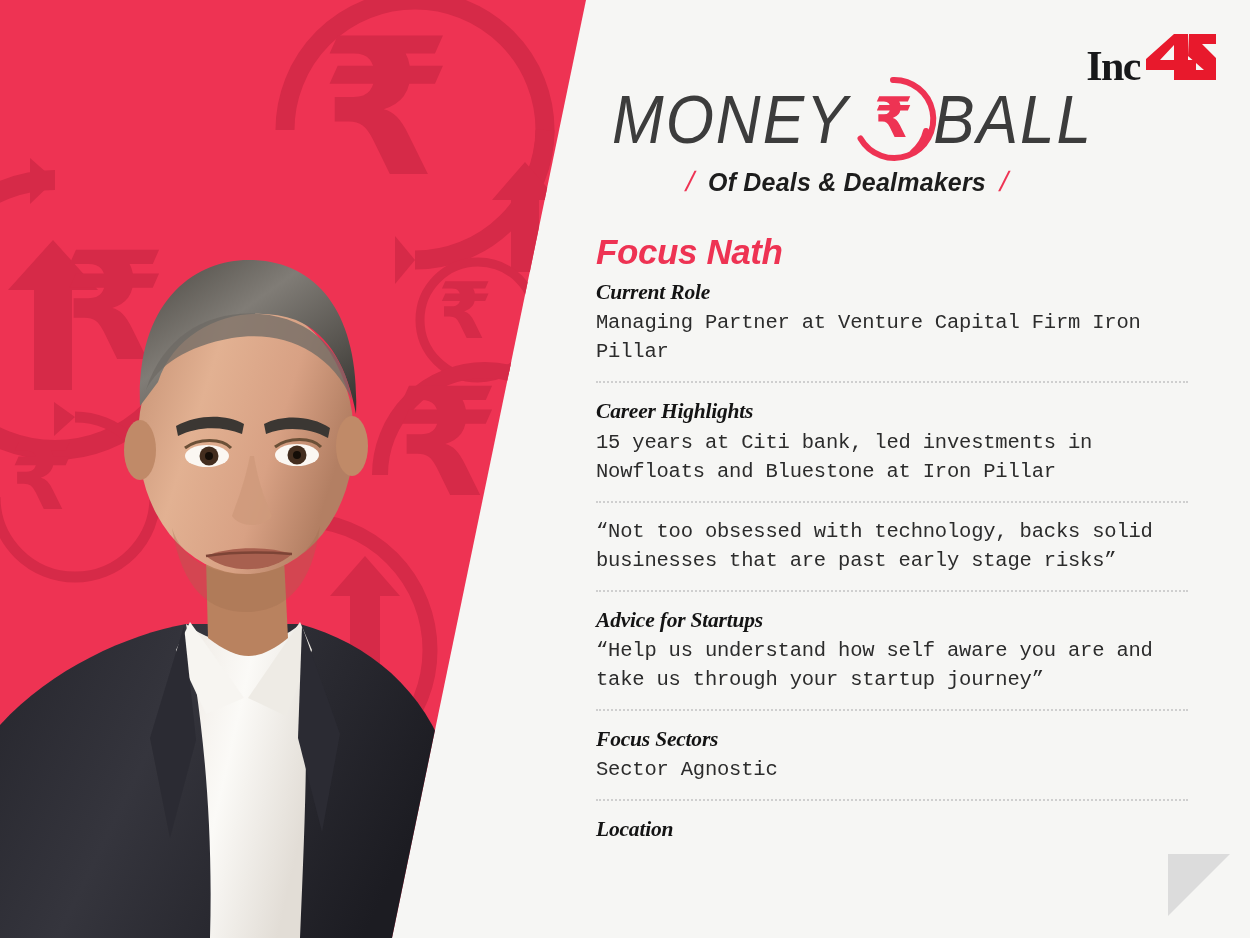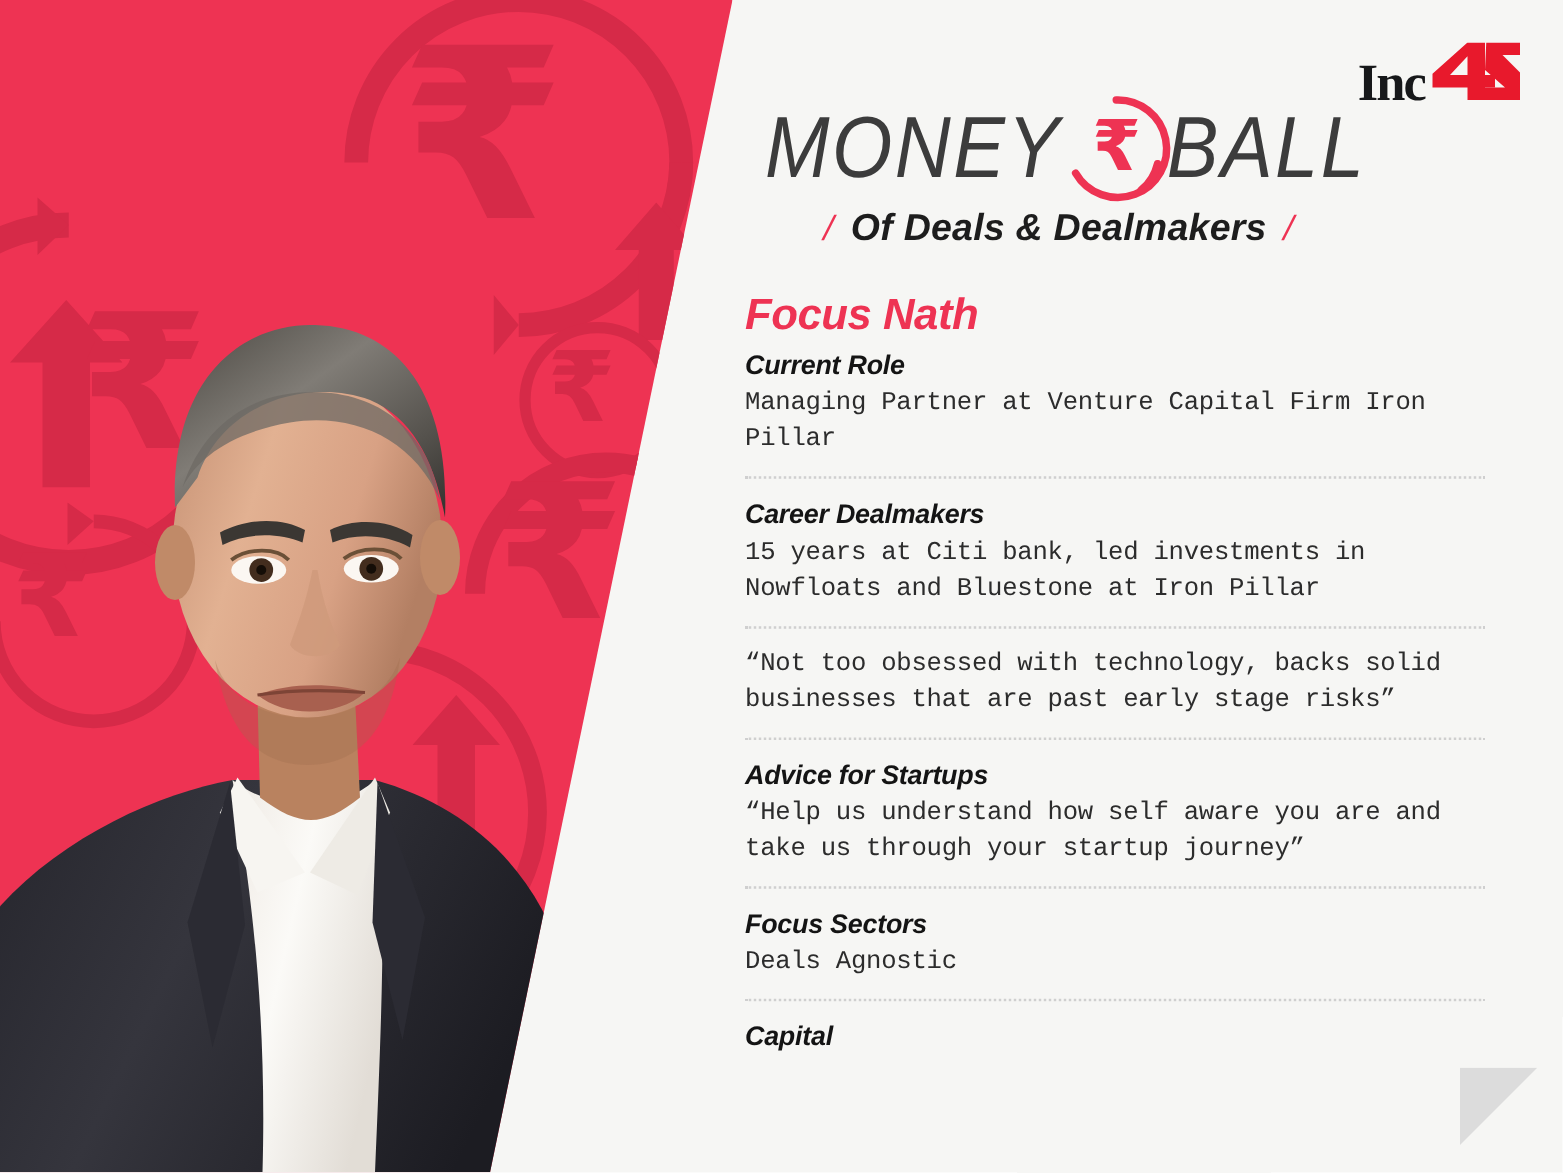--- a/index.html
+++ b/index.html
@@ -144,21 +144,21 @@
     color: #ee3353;
     font-size: 28px;
     font-weight: 400;
     font-style: italic;
     transform: skewX(-2deg);
   }
   .show-tagline .tag-text {
     font-family: "Liberation Sans", sans-serif;
     font-weight: bold;
     font-style: italic;
-    font-size: 30px;
+    font-size: 25px;
     color: #1d1d1d;
     letter-spacing: 0.2px;
   }
 
   
   .profile {
     position: absolute;
     left: 10px;
     top: 232px;
     width: 600px;
@@ -169,21 +169,21 @@
     font-style: italic;
     font-size: 35px;
     color: #ee3353;
     letter-spacing: -0.4px;
     margin: 0 0 6px 0;
     line-height: 1.15;
   }
 
   .field { padding: 0; }
   .field-label {
-    font-family: Liberation Sans, sans-serif;
+    font-family: Liberation Serif, serif;
     font-weight: bold;
     font-style: italic;
     font-size: 21.5px;
     color: #141414;
     letter-spacing: -0.2px;
     line-height: 1.35;
     margin-bottom: 1px;
   }
   .field-value {
     font-family: Liberation Mono, monospace;
@@ -381,43 +381,43 @@
     <div class="profile">
       <div class="person-name">Focus Nath</div>
 
       <div class="field">
         <div class="field-label">Current Role</div>
         <div class="field-value">Managing Partner at Venture Capital Firm Iron Pillar</div>
       </div>
       <div class="divider"></div>
 
       <div class="field">
-        <div class="field-label">Career Dealmakers</div>
+        <div class="field-label">Career Highlights</div>
         <div class="field-value">15 years at Citi bank, led investments in Nowfloats and Bluestone at Iron Pillar</div>
       </div>
       <div class="divider"></div>
 
       <div class="field">
         <div class="field-value">“Not too obsessed with technology, backs solid businesses that are past early stage risks”</div>
       </div>
       <div class="divider"></div>
 
       <div class="field">
         <div class="field-label">Advice for Startups</div>
         <div class="field-value">“Help us understand how self aware you are and take us through your startup journey”</div>
       </div>
       <div class="divider"></div>
 
       <div class="field">
         <div class="field-label">Focus Sectors</div>
-        <div class="field-value">Deals Agnostic</div>
+        <div class="field-value">Sector Agnostic</div>
       </div>
       <div class="divider"></div>
 
       <div class="field">
-        <div class="field-label">Capital</div>
+        <div class="field-label">Location</div>
       </div>
     </div>
 
     <div class="corner-fold"></div>
   </div>
 
 </div>
 
 </body></html>

